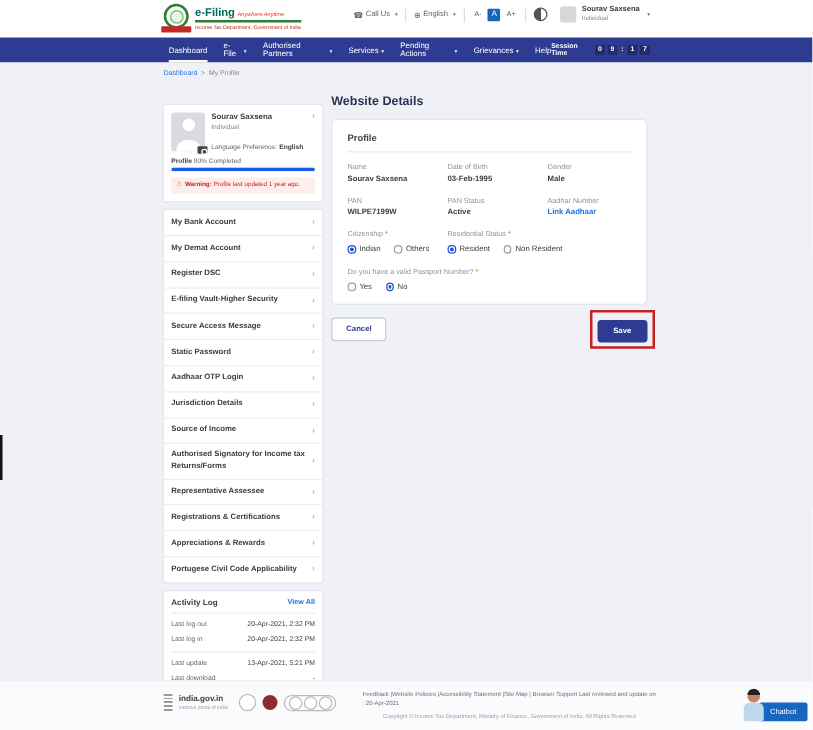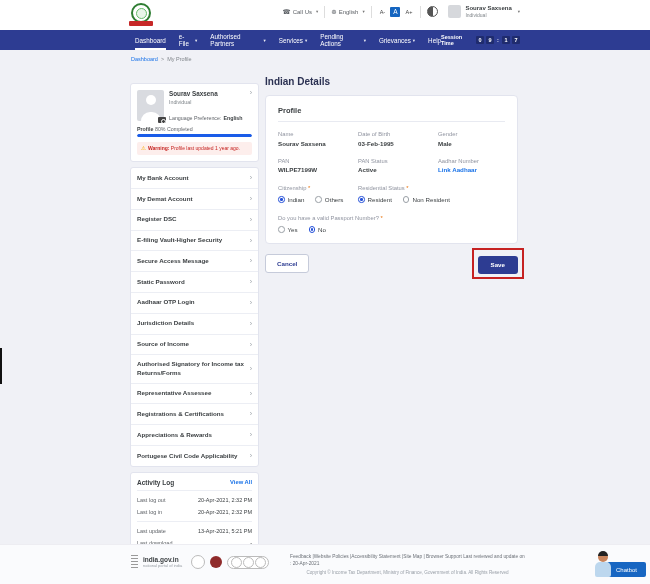--- a/index.html
+++ b/index.html
@@ -153,20 +153,28 @@
 </style>
 </head>
 <body>
 
 <header class="topbar">
   <div class="brand">
     <div class="emblem-wrap">
       <div class="emblem"></div>
         <div class="ribbon"></div>
     </div>
+    <div class="brand-text">
+      <div class="brand-line1">
+        <span class="brand-title">e-Filing</span>
+        <span class="brand-tag">Anywhere Anytime</span>
+      </div>
+      <div class="brand-rule"></div>
+      <div class="brand-sub">Income Tax Department, Government of India</div>
+    </div>
   </div>
 
   <div class="header-right">
     <div class="hbtn caretafter">
       <span class="hicon">☎</span>
       <span>Call Us</span>
     </div>
     <div class="hdivider"></div>
     <div class="hbtn caretafter">
       <span class="hicon">⊕</span>
@@ -334,21 +342,21 @@
         <span class="val">-</span>
       </div>
       <div class="al-row dim">
         <span class="lbl">Downloaded form</span>
         <span class="val"></span>
       </div>
     </div>
   </aside>
 
   <main class="main">
-    <h1 class="page-title">Indian Details</h1>
+    <h1 class="page-title">Website Details</h1>
 
     <div class="pcard">
       <div class="ptitle">Profile</div>
       <hr>
 
       <div class="fgrid">
         <div class="field">
           <div class="flabel">Name</div>
           <div class="fvalue">Sourav Saxsena</div>
         </div>

